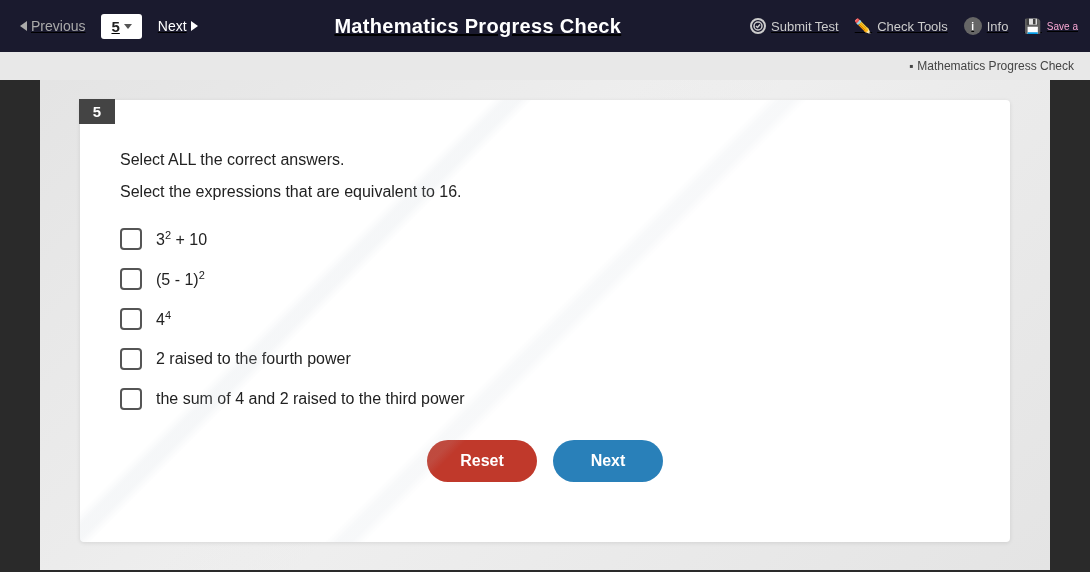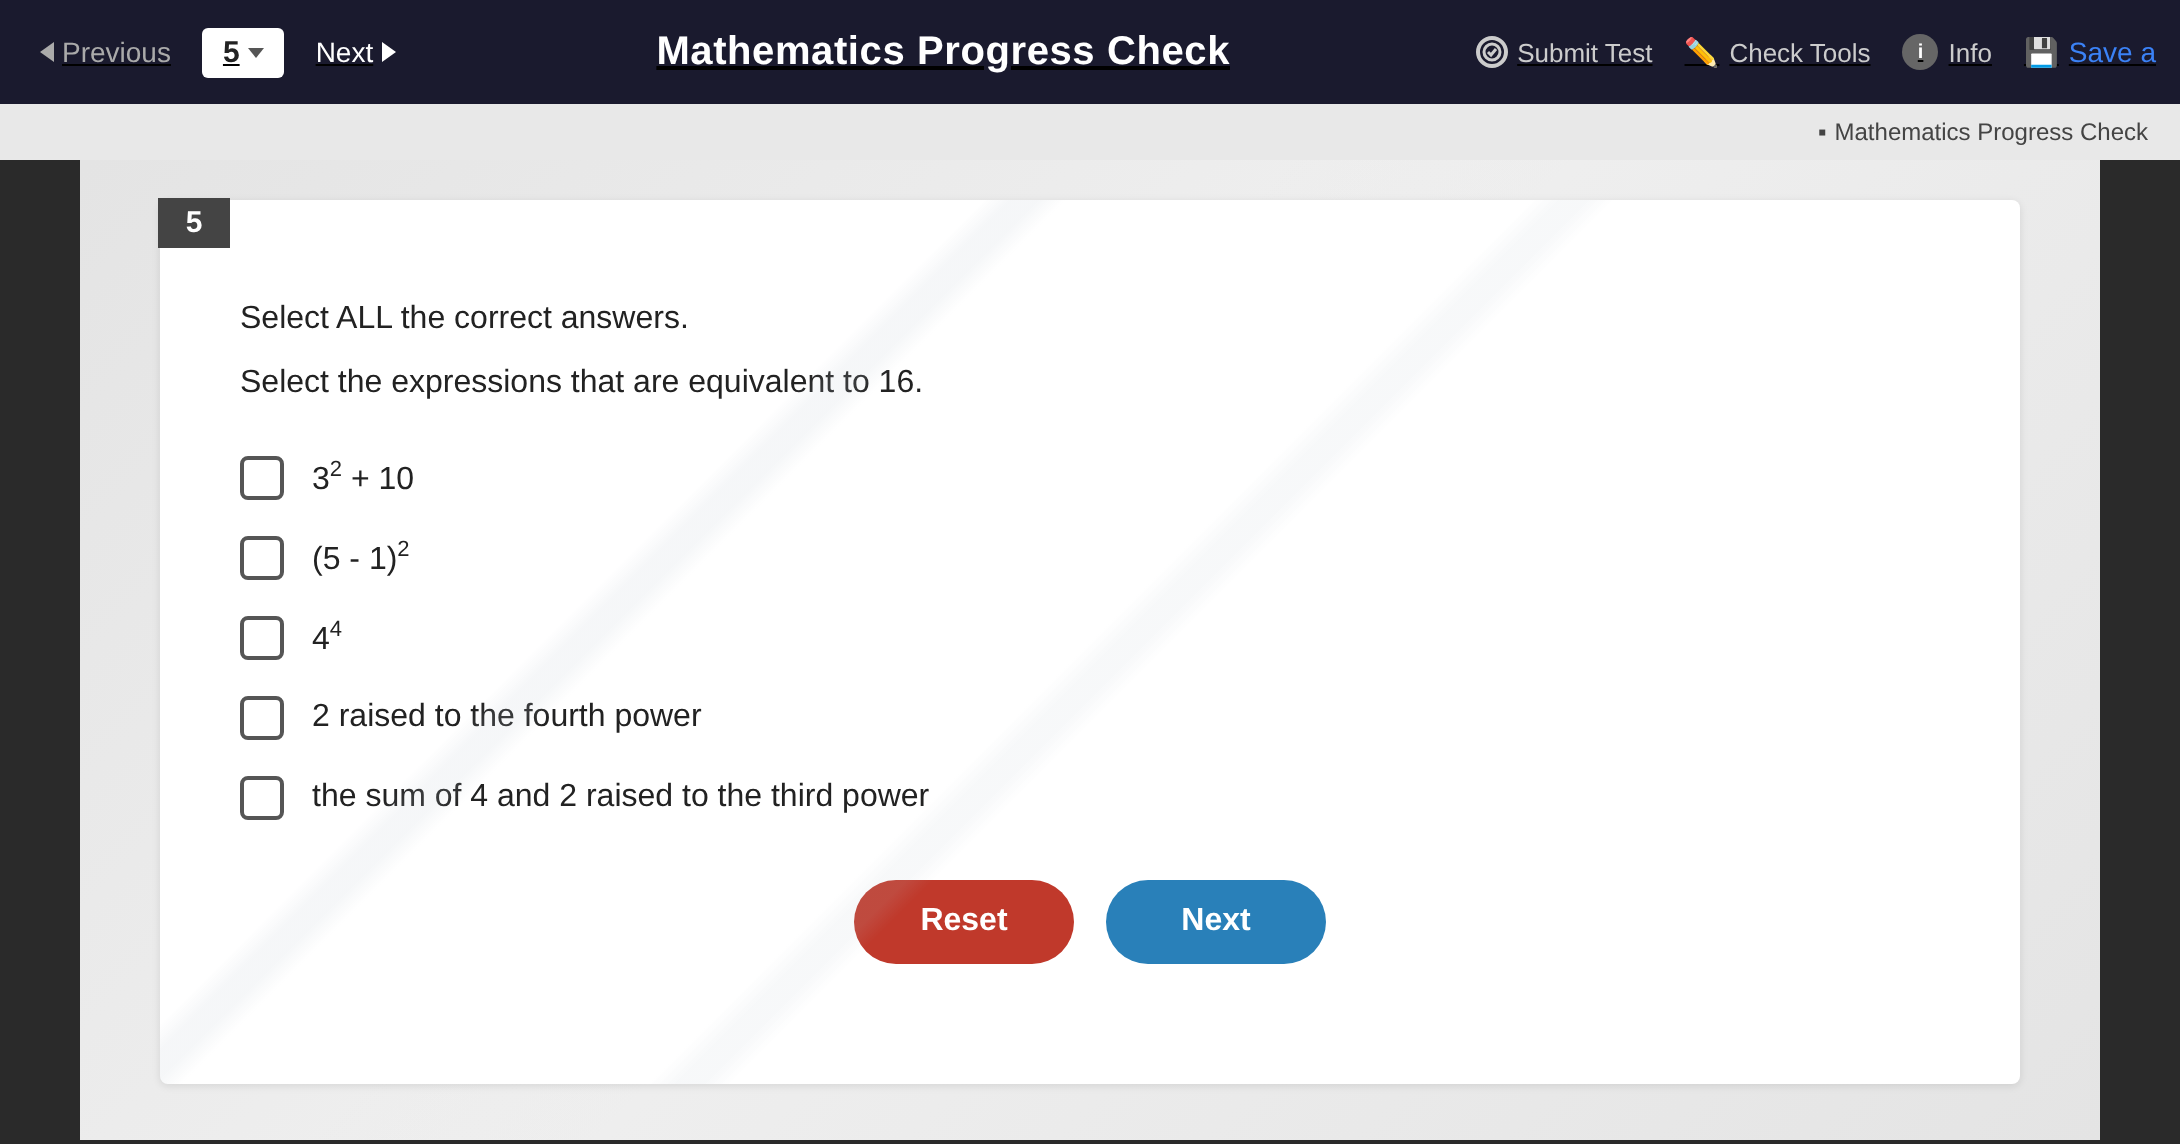--- a/index.html
+++ b/index.html
@@ -280,22 +280,22 @@
       border: none;
       border-radius: 24px;
       padding: 12px 32px;
       font-size: 16px;
       font-weight: bold;
       cursor: pointer;
       min-width: 110px;
     }
 
     .save-label {
-      color: #3b82f6;
-      font-size: 14px;
+      color: #f9a8d4;
+      font-size: 10px;
     }
   </style>
 </head>
 <body>
 
 <div class="top-bar">
   <div class="nav-left">
     <div class="prev-btn">
       <span class="arrow"></span>
       <span>Previous</span>

